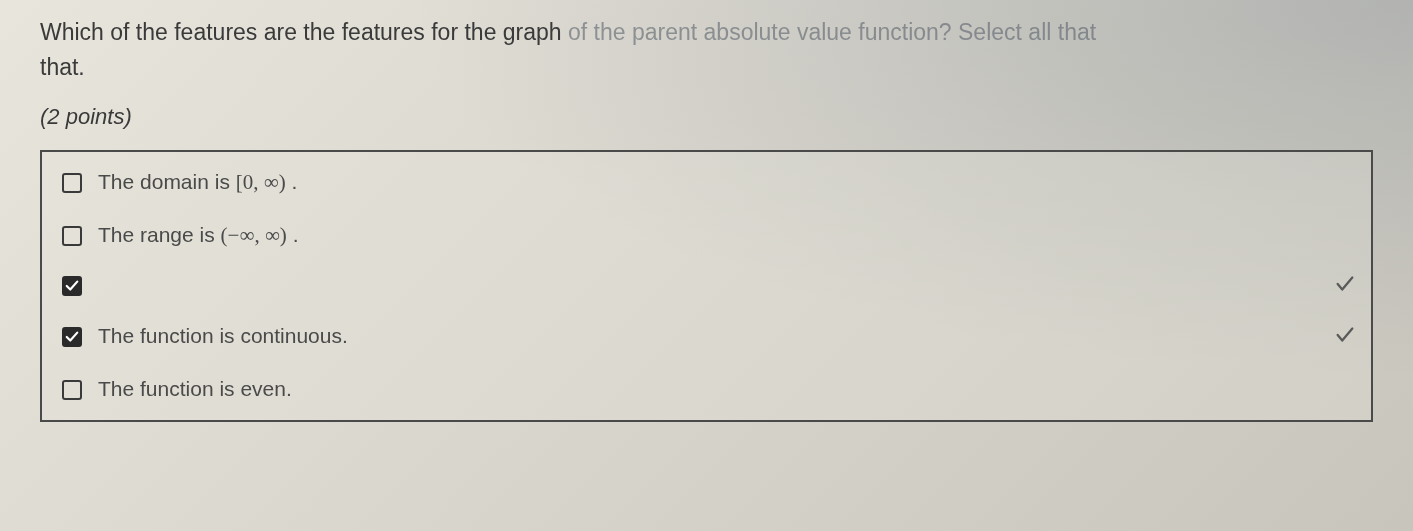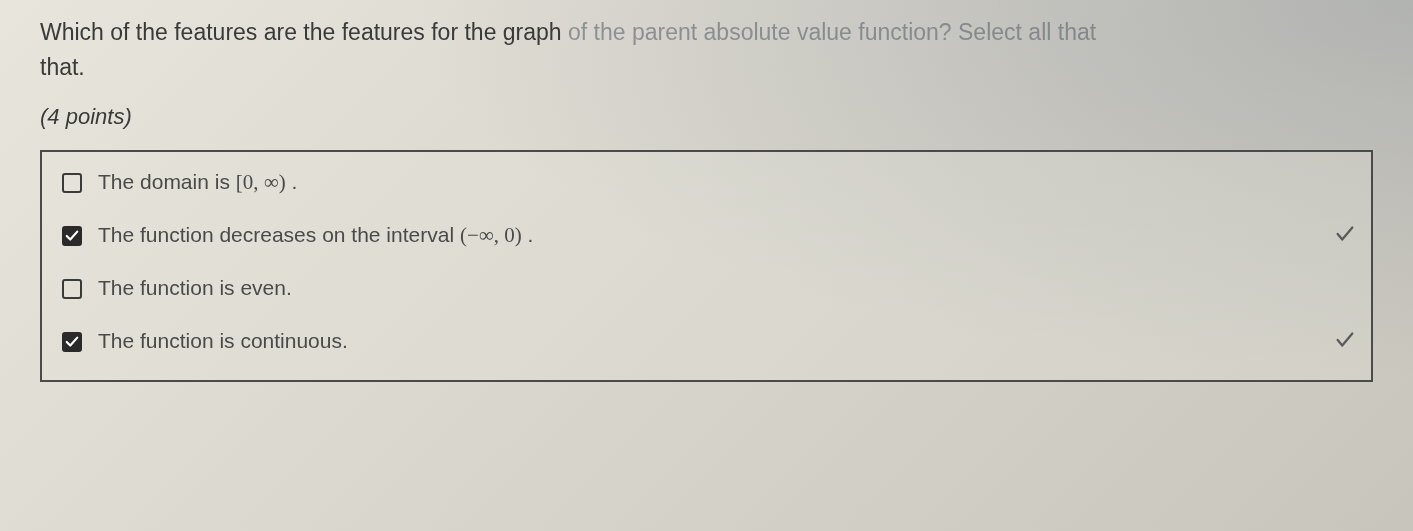--- a/index.html
+++ b/index.html
@@ -42,21 +42,21 @@
     font-style: italic;
     font-size: 22px;
     color: #3a3a3a;
     margin-bottom: 20px;
     position: relative;
     z-index: 1;
   }
   .options-box {
     border: 2px solid #4a4a4a;
     background: rgba(230, 228, 220, 0.3);
-    padding: 18px 20px 18px 20px;
+    padding: 18px 20px 10px 20px;
     position: relative;
     z-index: 1;
   }
   .option-row {
     display: flex;
     align-items: center;
     margin-bottom: 28px;
     position: relative;
   }
   .option-row:last-child {
@@ -102,64 +102,67 @@
   }
 </style>
 </head>
 <body>
 
 <div class="question-text">
   <span>Which of the features are the features for the graph </span><span class="fade-text">of the parent absolute value function? Select all that</span><br>
   <span>that.</span>
 </div>
 
-<div class="points">(4 points)</div>
+<div class="points">(2 points)</div>
 
 <div class="options-box">
 
   <div class="option-row">
     <div class="checkbox"></div>
     <div class="option-label">
       <span>The domain is </span><span class="math">[0, ∞)</span><span> .</span>
     </div>
   </div>
 
+  <div class="option-row">
+    <div class="checkbox"></div>
+    <div class="option-label">
+      <span>The range is </span><span class="math">(−∞, ∞)</span><span> .</span>
+    </div>
+  </div>
 
   <div class="option-row">
     <div class="checkbox checked">
       <svg viewBox="0 0 16 16">
           <path d="M2 8 L6 12 L14 3" stroke="white" stroke-width="2.5" fill="none" stroke-linecap="round" stroke-linejoin="round"></path>
         </svg>
     </div>
-    <div class="option-label">
-      <span>The function decreases on the interval </span><span class="math">(−∞, 0)</span><span> .</span>
-    </div>
     <div class="result-check">
       <svg viewBox="0 0 24 24">
           <path d="M4 12 L9 18 L20 5" stroke="#5a5a5a" stroke-width="2.5" fill="none" stroke-linecap="round" stroke-linejoin="round"></path>
         </svg>
-    </div>
-  </div>
-
-  <div class="option-row">
-    <div class="checkbox"></div>
-    <div class="option-label">
-      <span>The function is even.</span><span class="math"></span><span></span>
     </div>
   </div>
 
   <div class="option-row">
     <div class="checkbox checked">
       <svg viewBox="0 0 16 16">
           <path d="M2 8 L6 12 L14 3" stroke="white" stroke-width="2.5" fill="none" stroke-linecap="round" stroke-linejoin="round"></path>
         </svg>
     </div>
     <div class="option-label">
       <span>The function is continuous.</span><span class="math"></span><span></span>
     </div>
     <div class="result-check">
       <svg viewBox="0 0 24 24">
           <path d="M4 12 L9 18 L20 5" stroke="#5a5a5a" stroke-width="2.5" fill="none" stroke-linecap="round" stroke-linejoin="round"></path>
         </svg>
     </div>
   </div>
 
+  <div class="option-row">
+    <div class="checkbox"></div>
+    <div class="option-label">
+      <span>The function is even.</span><span class="math"></span><span></span>
+    </div>
+  </div>
+
 </div>
 
 </body></html>

